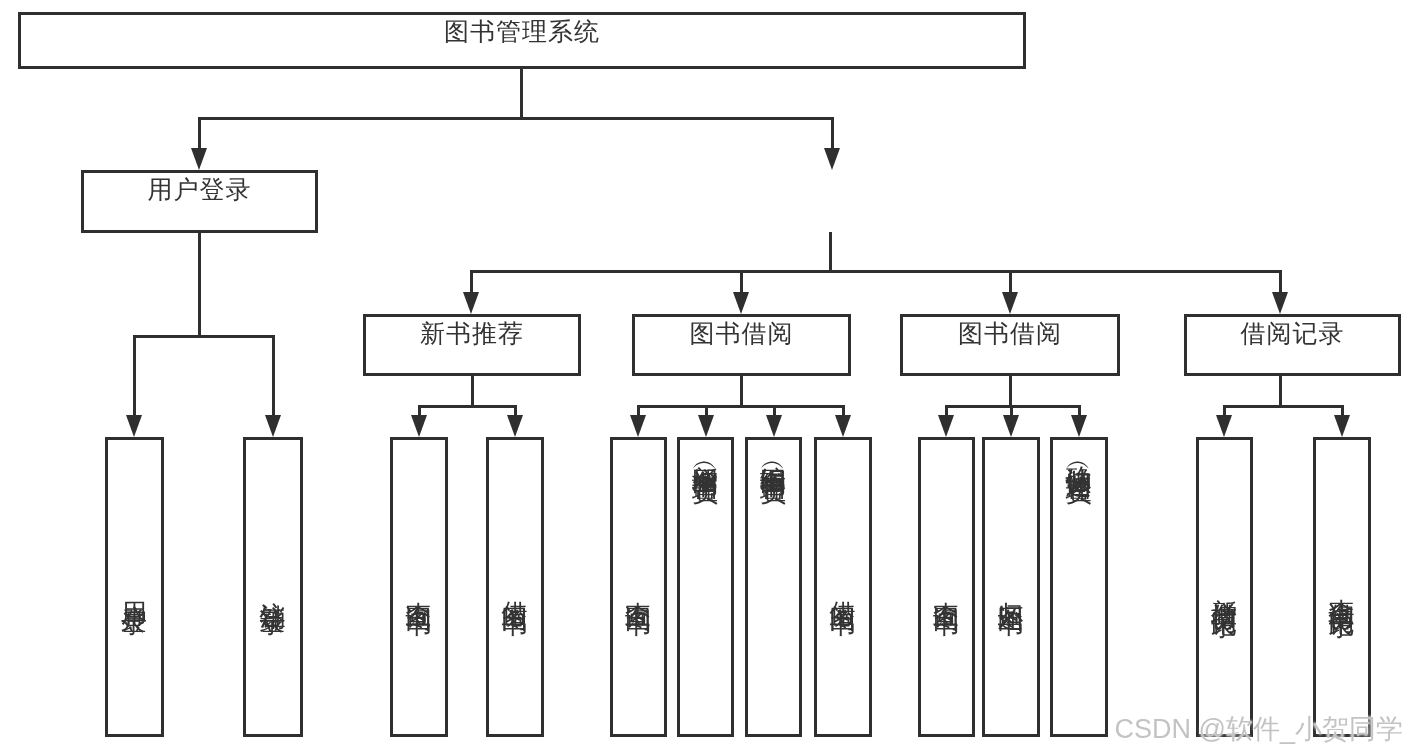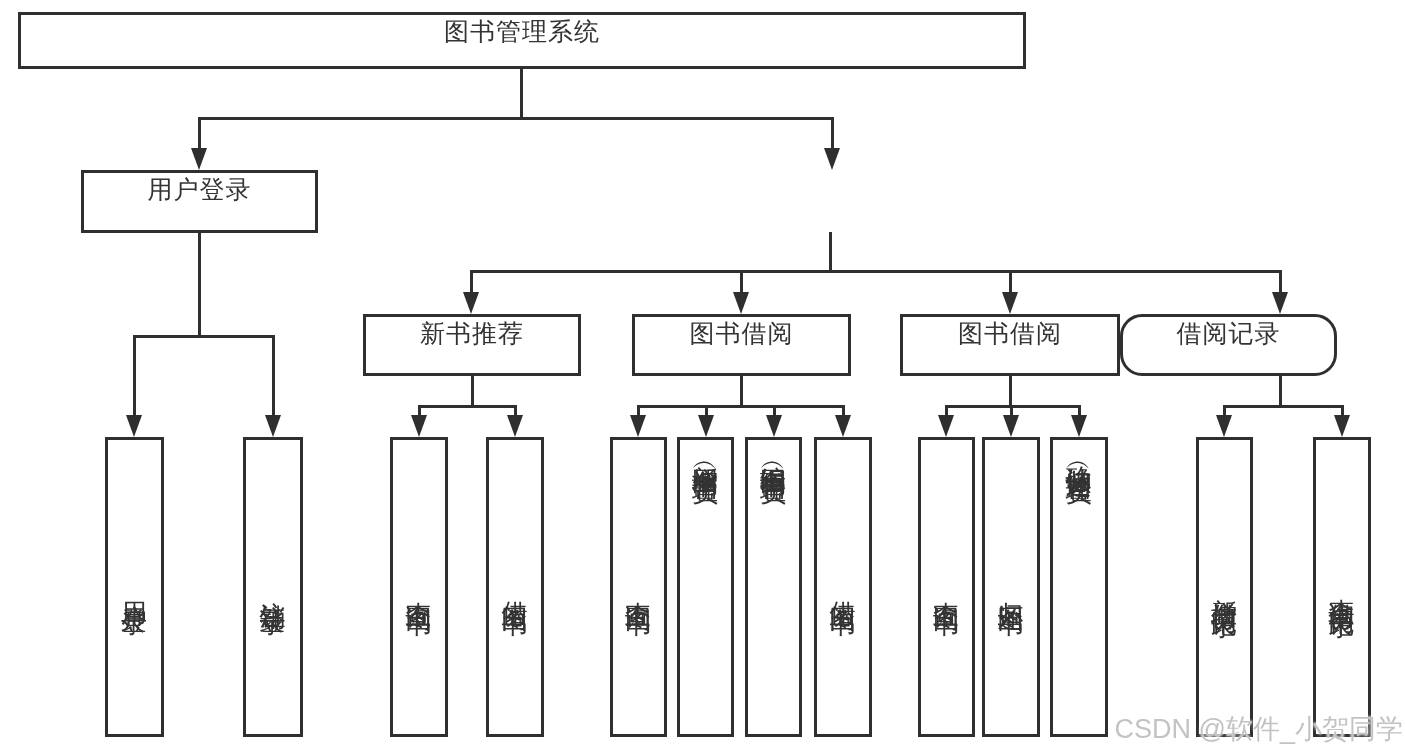--- a/index.html
+++ b/index.html
@@ -91,21 +91,21 @@
 
   <div class="hbox" style="left:363px;top:314px;width:218px;height:62px;">
     <span>新书推荐</span>
   </div>
   <div class="hbox" style="left:632px;top:314px;width:219px;height:62px;">
     <span>图书借阅</span>
   </div>
   <div class="hbox" style="left:900px;top:314px;width:220px;height:62px;">
     <span>图书借阅</span>
   </div>
-  <div class="hbox" style="left:1120px;top:314px;width:217px;height:62px;border-radius:22px;">
+  <div class="hbox" style="left:1184px;top:314px;width:217px;height:62px;">
     <span>借阅记录</span>
   </div>
 
   <div class="vline" style="left:471px;top:376px;height:31px;"></div>
   <div class="hline" style="left:418px;top:405px;width:99px;"></div>
   <div class="vline" style="left:418px;top:405px;height:12px;"></div>
   <div class="vline" style="left:514px;top:405px;height:12px;"></div>
   <div class="arrow" style="left:411px;top:415px;"></div>
   <div class="arrow" style="left:507px;top:415px;"></div>
 

